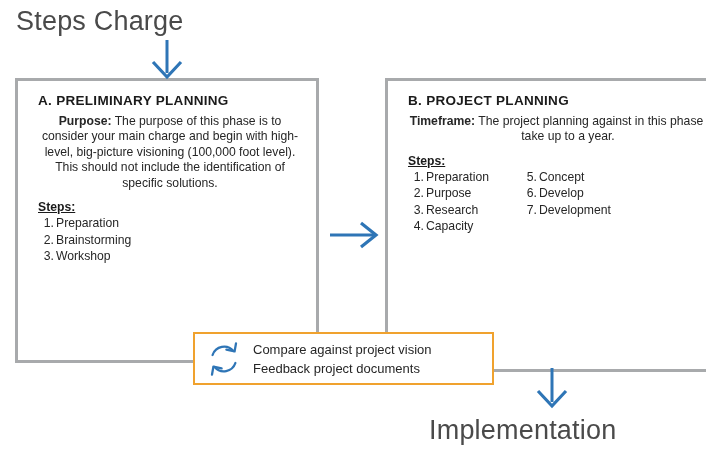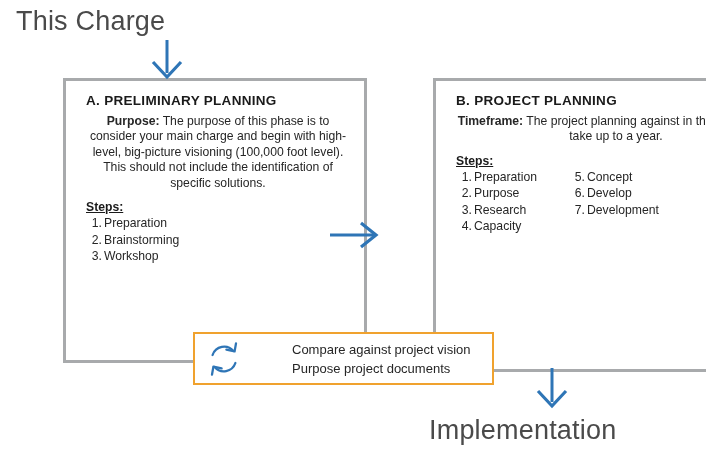--- a/index.html
+++ b/index.html
@@ -28,21 +28,20 @@
   }
   #main-charge-title { left: 16px; top: 6px; }
   #implementation-title { left: 429px; top: 415px; }
 
   
   .phase-box {
     position: absolute;
     background: #ffffff;
     border: 3px solid #a8aaac;
     box-sizing: border-box;
-    margin-left: 48px;
   }
   #phase-box-a {
     left: 15px;
     top: 78px;
     width: 304px;
     height: 285px;
   }
   #phase-box-b {
     left: 385px;
     top: 78px;
@@ -118,42 +117,41 @@
   #sync-callout .sync-icon-wrap {
     width: 42px;
     height: 42px;
     flex: 0 0 42px;
     display: flex;
     align-items: center;
     justify-content: center;
   }
   #sync-callout .callout-lines {
     padding-left: 8px;
-    margin-left: 39px;
   }
   #sync-callout .callout-lines div {
     font-size: 13px;
     line-height: 19px;
     color: #262626;
     white-space: nowrap;
   }
 
   
   .arrow {
     position: absolute;
     z-index: 2;
   }
   #arrow-top   { left: 145px; top: 40px; }
   #arrow-middle{ left: 330px; top: 218px; }
   #arrow-bottom{ left: 530px; top: 368px; }
 </style>
 </head>
 <body>
 
-<div class="display-heading" id="main-charge-title">This Charge</div>
+<div class="display-heading" id="main-charge-title">Steps Charge</div>
 
 <div class="arrow" id="arrow-top">
   <svg width="44" height="40" viewBox="0 0 44 40">
     <line x1="22" y1="0" x2="22" y2="33" stroke="#2E75B6" stroke-width="3"></line>
     <polyline points="8,22 22,37 36,22" fill="none" stroke="#2E75B6" stroke-width="3.2" stroke-linecap="butt" stroke-linejoin="miter"></polyline>
   </svg>
 </div>
 
 <div class="phase-box" id="phase-box-a">
   <div class="phase-inner">
@@ -210,21 +208,21 @@
   <span class="sync-icon-wrap">
     <svg width="38" height="38" viewBox="0 0 38 38">
       <path d="M7.6 15.0 A12.2 12.2 0 0 1 28.4 11.0" fill="none" stroke="#2E75B6" stroke-width="2.3" stroke-linecap="round"></path>
       <polyline points="21.4,9.6 29.6,11.4 31.0,3.4" fill="none" stroke="#2E75B6" stroke-width="2.3" stroke-linecap="round" stroke-linejoin="round"></polyline>
       <path d="M30.4 23.0 A12.2 12.2 0 0 1 9.6 27.0" fill="none" stroke="#2E75B6" stroke-width="2.3" stroke-linecap="round"></path>
       <polyline points="16.6,28.4 8.4,26.6 7.0,34.6" fill="none" stroke="#2E75B6" stroke-width="2.3" stroke-linecap="round" stroke-linejoin="round"></polyline>
     </svg>
   </span>
   <span class="callout-lines">
     <div>Compare against project vision</div>
-    <div>Purpose project documents</div>
+    <div>Feedback project documents</div>
   </span>
 </div>
 
 <div class="arrow" id="arrow-bottom">
   <svg width="44" height="42" viewBox="0 0 44 42">
     <line x1="22" y1="0" x2="22" y2="34" stroke="#2E75B6" stroke-width="3"></line>
     <polyline points="8,23 22,38 36,23" fill="none" stroke="#2E75B6" stroke-width="3.2" stroke-linecap="butt" stroke-linejoin="miter"></polyline>
   </svg>
 </div>
 

